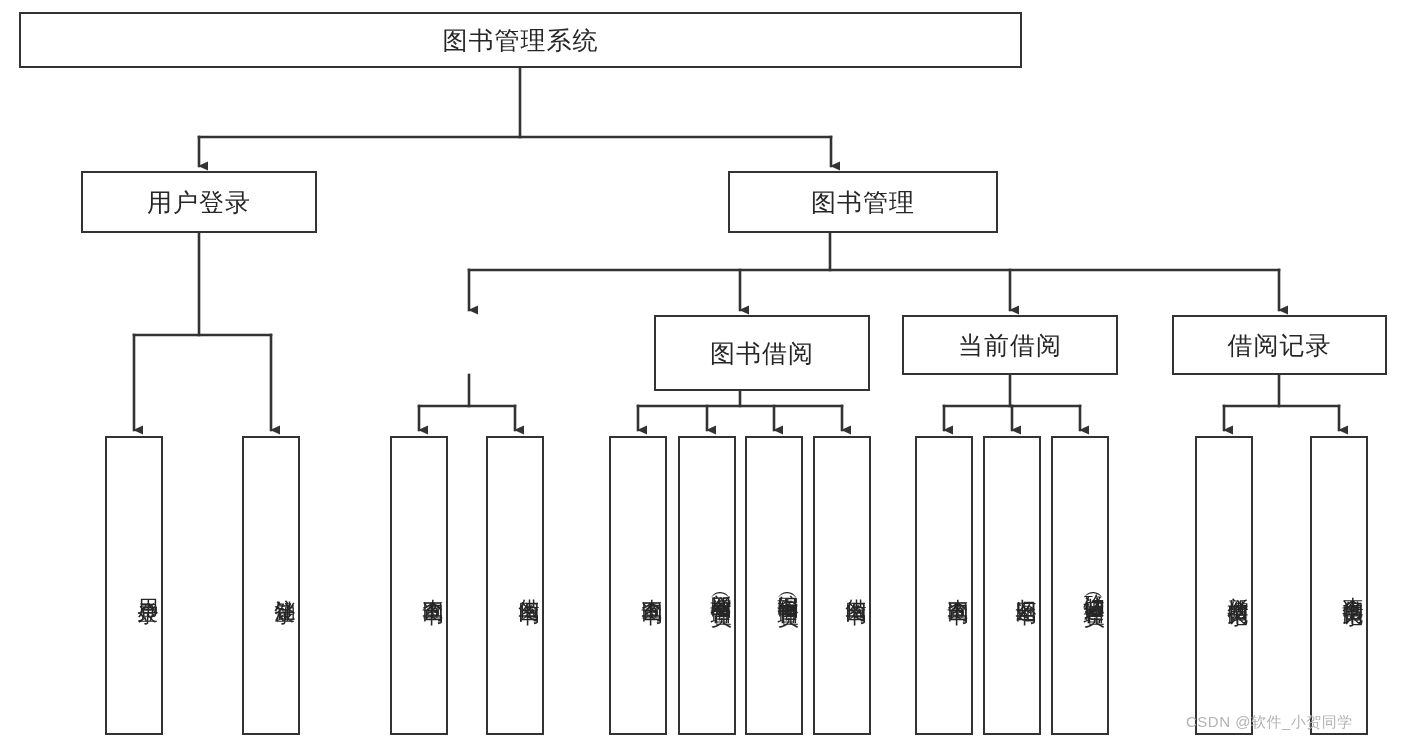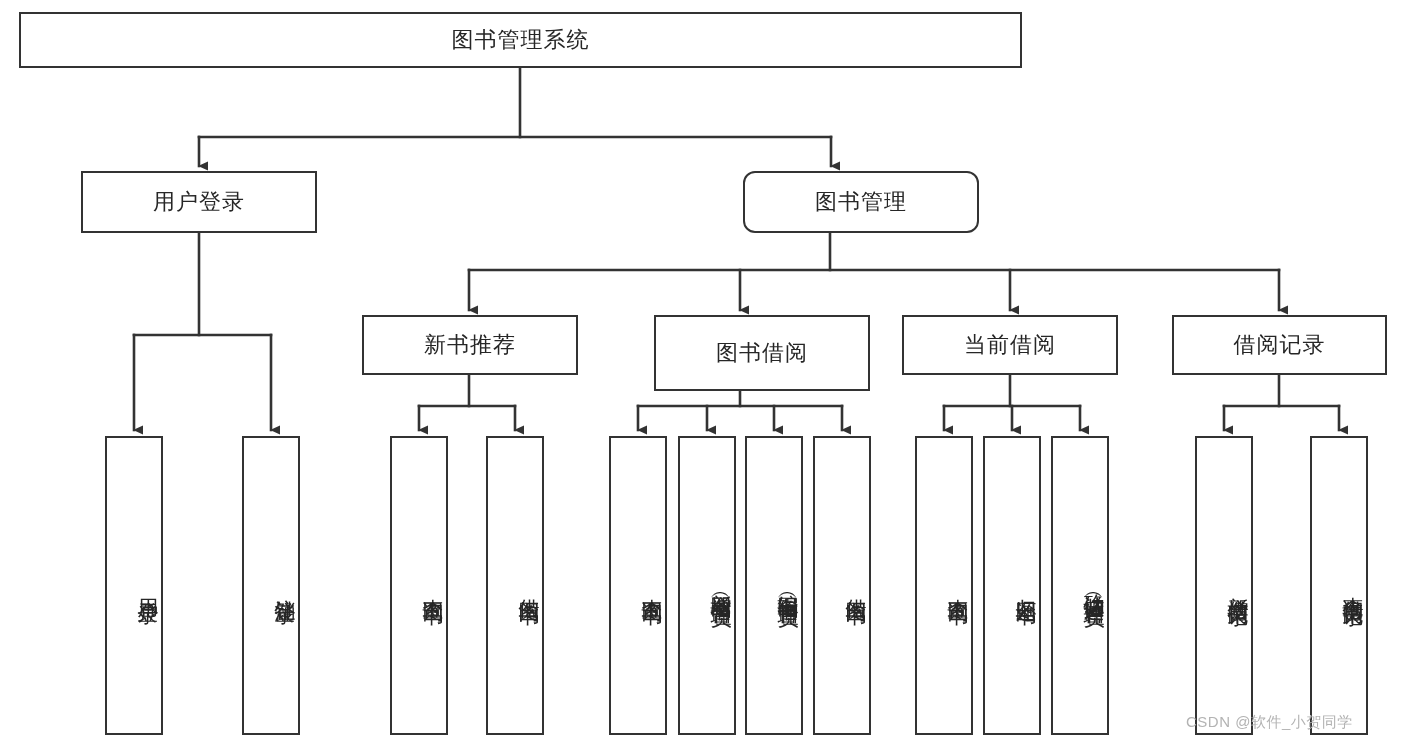--- a/index.html
+++ b/index.html
@@ -26,25 +26,24 @@
     position:absolute;
     box-sizing:border-box;
     border:2px solid #333333;
     background:#ffffff;
     display:flex;
     align-items:center;
     justify-content:center;
     text-align:center;
   }
   .node.h{
-    font-size:22px;
+    font-size:25px;
     line-height:1.2;
     letter-spacing:1px;
     color:#262626;
-    font-family:Liberation Serif, serif;
   }
   .node.v{
     font-size:21px;
     line-height:1.25;
     letter-spacing:2px;
     color:#262626;
     writing-mode:vertical-rl;
     text-orientation:upright;
     padding:10px 0;
     align-items:flex-start;
@@ -121,27 +120,24 @@
     </g>
   </svg>
 
   <div class="node h" style="left:19px; top:12px; width:1003px; height:56px;">
     <span>图书管理系统</span>
   </div>
 
   <div class="node h" style="left:81px; top:171px; width:236px; height:62px;">
     <span>用户登录</span>
   </div>
-  <div class="node h" style="left:743px; top:171px; width:236px; height:62px;border-radius:12px;">
+  <div class="node h" style="left:728px; top:171px; width:270px; height:62px;">
     <span>图书管理</span>
   </div>
 
-  <div class="node h" style="left:362px; top:315px; width:216px; height:60px;">
-    <span>新书推荐</span>
-  </div>
   <div class="node h" style="left:654px; top:315px; width:216px; height:76px;">
     <span>图书借阅</span>
   </div>
   <div class="node h" style="left:1172px; top:315px; width:215px; height:60px;">
     <span>借阅记录</span>
   </div>
   <div class="node h" style="left:902px; top:315px; width:216px; height:60px;">
     <span>当前借阅</span>
   </div>
 

